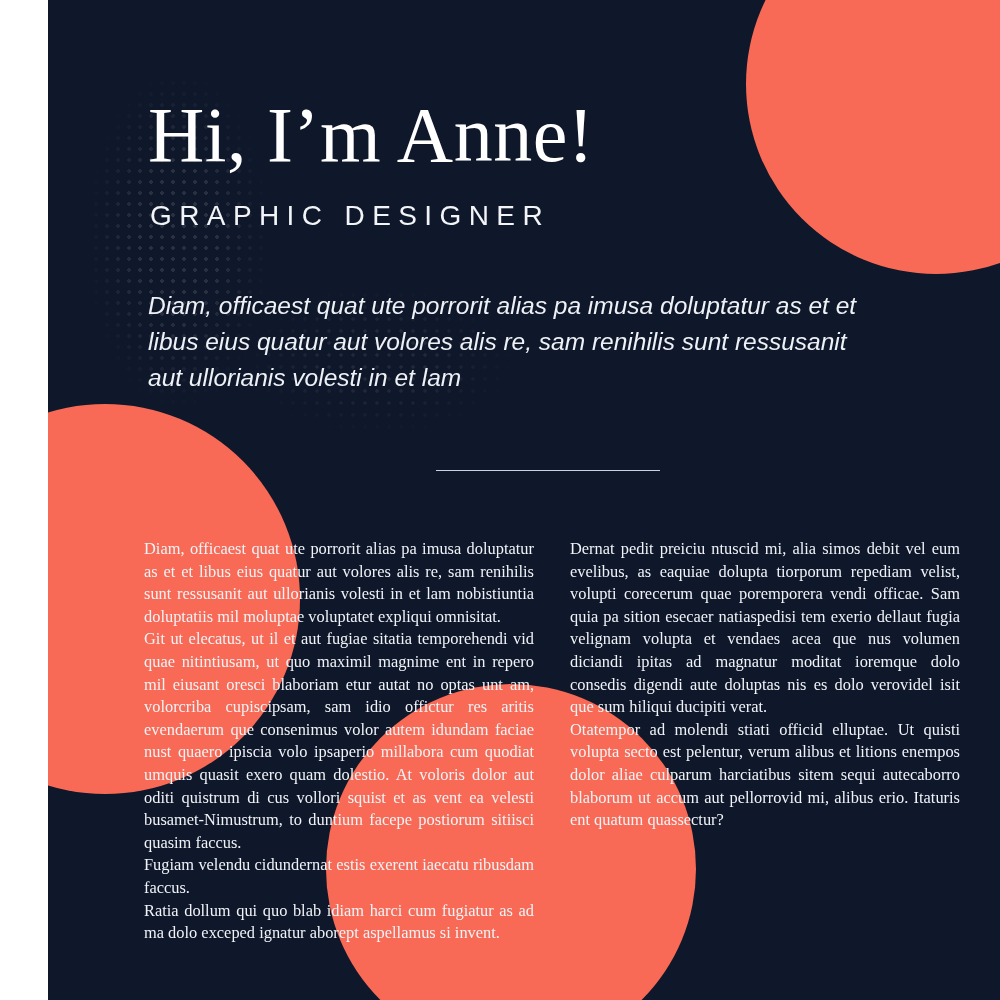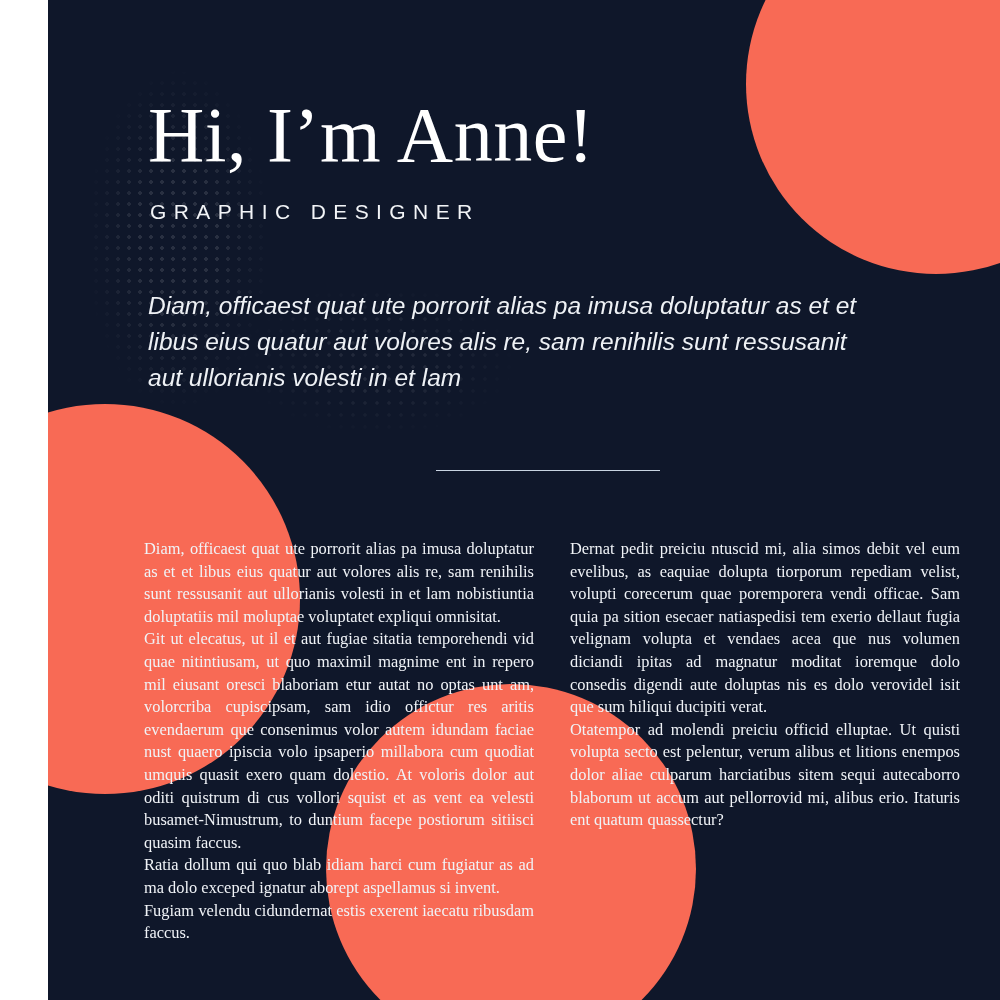--- a/index.html
+++ b/index.html
@@ -90,21 +90,21 @@
     line-height: 1.0;
     color: #ffffff;
     letter-spacing: 0.5px;
     white-space: nowrap;
   }
   .subhead {
     position: absolute;
     left: 102px;
     top: 200px;
     font-family: "Liberation Sans", sans-serif;
-    font-size: 21px;
+    font-size: 28px;
     letter-spacing: 7.4px;
     color: #f2f4f7;
     font-weight: 400;
   }
 
   .intro {
     position: absolute;
     left: 100px;
     top: 288px;
     width: 730px;
@@ -166,23 +166,23 @@
     <div class="subhead">GRAPHIC DESIGNER</div>
 
     <div class="intro">Diam, officaest quat ute porrorit alias pa imusa doluptatur as et et libus eius quatur aut volores alis re, sam renihilis sunt ressusanit aut ullorianis volesti in et lam</div>
 
     <div class="divider"></div>
 
     <div class="columns">
       <div class="col col-left">
         <p>Diam, officaest quat ute porrorit alias pa imusa doluptatur as et et libus eius quatur aut volores alis re, sam renihilis sunt ressusanit aut ullorianis volesti in et lam nobistiuntia doluptatiis mil moluptae voluptatet expliqui omnisitat.</p>
         <p>Git ut elecatus, ut il et aut fugiae sitatia temporehendi vid quae nitintiusam, ut quo maximil magnime ent in repero mil eiusant oresci blaboriam etur autat no optas unt am, volorcriba cupiscipsam, sam idio offictur res aritis evendaerum que consenimus volor autem idundam faciae nust quaero ipiscia volo ipsaperio millabora cum quodiat umquis quasit exero quam dolestio. At voloris dolor aut oditi quistrum di cus vollori squist et as vent ea velesti busamet-Nimustrum, to duntium facepe postiorum sitiisci quasim faccus.</p>
+        <p>Fugiam velendu cidundernat estis exerent iaecatu ribusdam faccus.</p>
         <p>Ratia dollum qui quo blab idiam harci cum fugiatur as ad ma dolo exceped ignatur aborept aspellamus si invent.</p>
-        <p>Fugiam velendu cidundernat estis exerent iaecatu ribusdam faccus.</p>
       </div>
       <div class="col col-right">
         <p>Dernat pedit preiciu ntuscid mi, alia simos debit vel eum evelibus, as eaquiae dolupta tiorporum repediam velist, volupti corecerum quae poremporera vendi officae. Sam quia pa sition esecaer natiaspedisi tem exerio dellaut fugia velignam volupta et vendaes acea que nus volumen diciandi ipitas ad magnatur moditat ioremque dolo consedis digendi aute doluptas nis es dolo verovidel isit que sum hiliqui ducipiti verat.</p>
-        <p>Otatempor ad molendi preiciu officid elluptae. Ut quisti volupta secto est pelentur, verum alibus et litions enempos dolor aliae culparum harciatibus sitem sequi autecaborro blaborum ut accum aut pellorrovid mi, alibus erio. Itaturis ent quatum quassectur?</p>
+        <p>Otatempor ad molendi stiati officid elluptae. Ut quisti volupta secto est pelentur, verum alibus et litions enempos dolor aliae culparum harciatibus sitem sequi autecaborro blaborum ut accum aut pellorrovid mi, alibus erio. Itaturis ent quatum quassectur?</p>
       </div>
     </div>
 
   </div>
 </div>
 
 </body></html>

